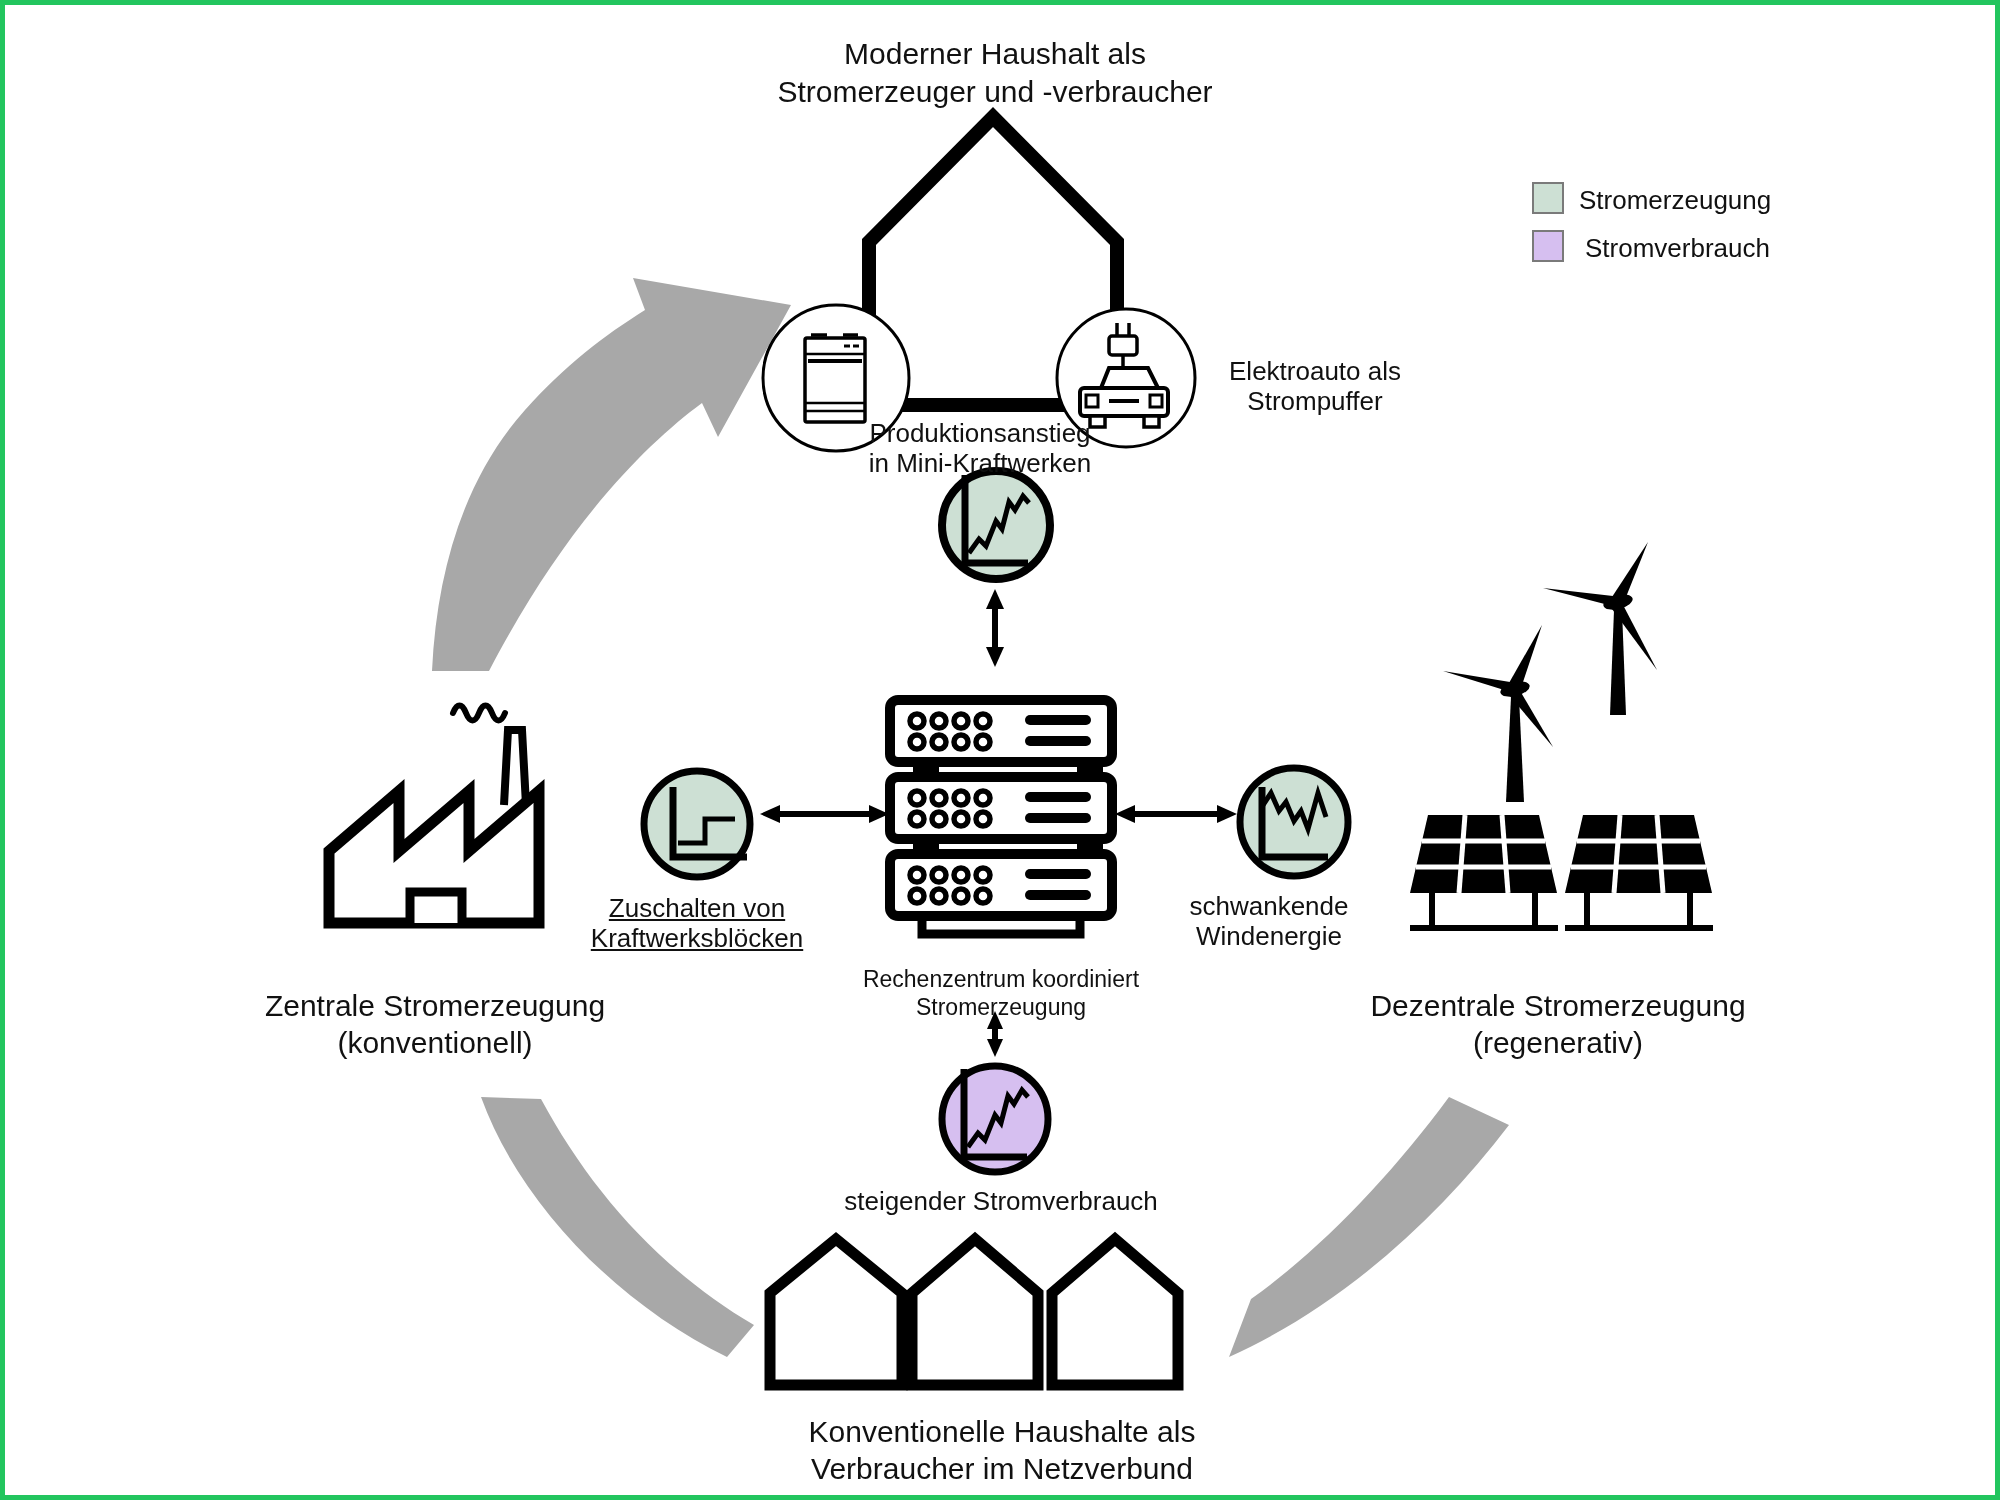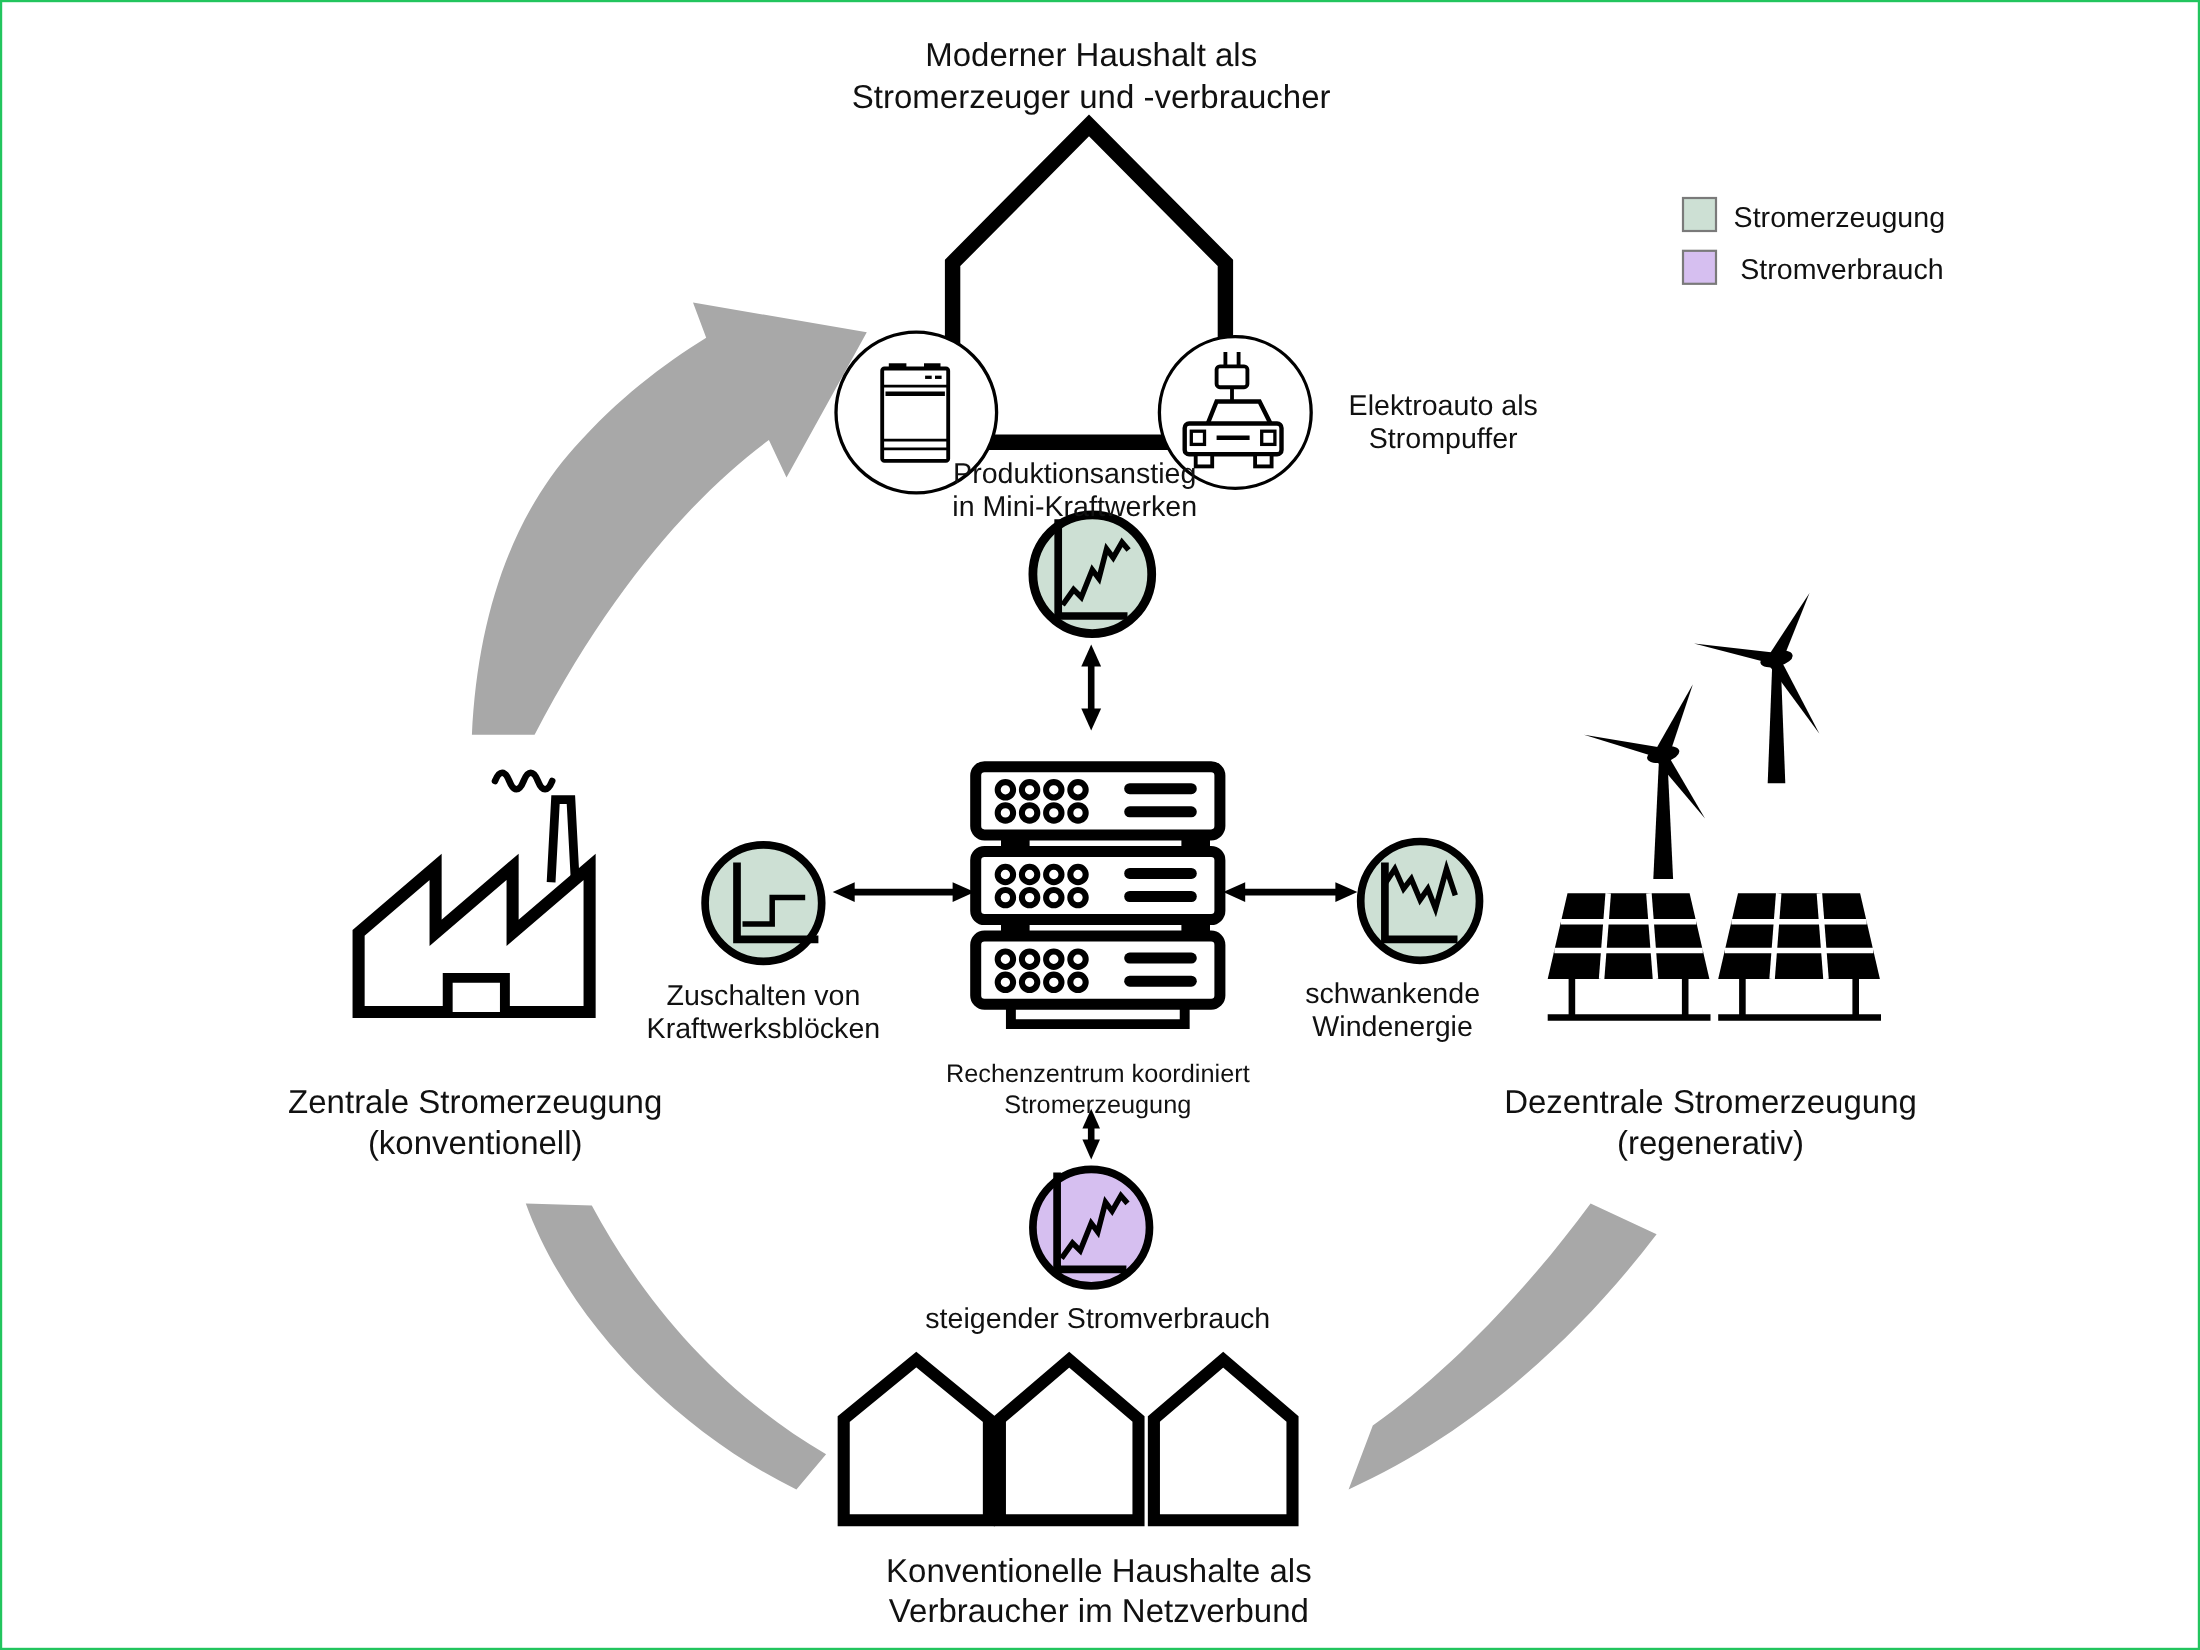--- a/index.html
+++ b/index.html
@@ -1,21 +1,21 @@
 <!DOCTYPE html>
 <html><head>
 <meta charset="utf-8">
 <style>
   html,body{margin:0;padding:0;background:#fff;}
   .canvas{
     position:relative;
     width:2000px;height:1500px;
     box-sizing:border-box;
     background:#ffffff;
-    border:2px solid #22c55e;
+    border:5px solid #22c55e;
     font-family:"Liberation Sans", sans-serif;
     color:#111;
     overflow:hidden;
   }
   .diagram-svg{position:absolute;left:0;top:0;width:1984px;height:1484px;}
   .lbl{
     position:absolute;
     transform:translateX(-50%);
     text-align:center;
     white-space:pre-line;
@@ -260,21 +260,21 @@
 
   <span class="legend-label" style="left:1574px;top:180px;">Stromerzeugung</span>
   <span class="legend-label" style="left:1580px;top:228px;">Stromverbrauch</span>
 
   <div class="lbl small-label" style="left:975px;top:414px;">Produktionsanstieg
 in Mini-Kraftwerken</div>
   <div class="lbl small-label" style="left:1310px;top:352px;">Elektroauto als
 Strompuffer</div>
   <div class="lbl mid-label" style="left:996px;top:945px;margin-top:16px;">Rechenzentrum koordiniert
 Stromerzeugung</div>
-  <div class="lbl small-label" style="left:692px;top:889px;">Zuschalten von
+  <div class="lbl small-label" style="left:692px;top:889px;text-decoration:underline;">Zuschalten von
 Kraftwerksblöcken</div>
   <div class="lbl small-label" style="left:1264px;top:887px;">schwankende
 Windenergie</div>
   <div class="lbl small-label" style="left:996px;top:1182px;">steigender Stromverbrauch</div>
   <div class="lbl section-label" style="left:1553px;top:983px;">Dezentrale Stromerzeugung
 (regenerativ)</div>
   <div class="lbl section-label" style="left:430px;top:983px;">Zentrale Stromerzeugung
 (konventionell)</div>
   <div class="lbl section-label" style="left:969px;top:1409px;margin-left:28px;">Konventionelle Haushalte als
 Verbraucher im Netzverbund</div>

